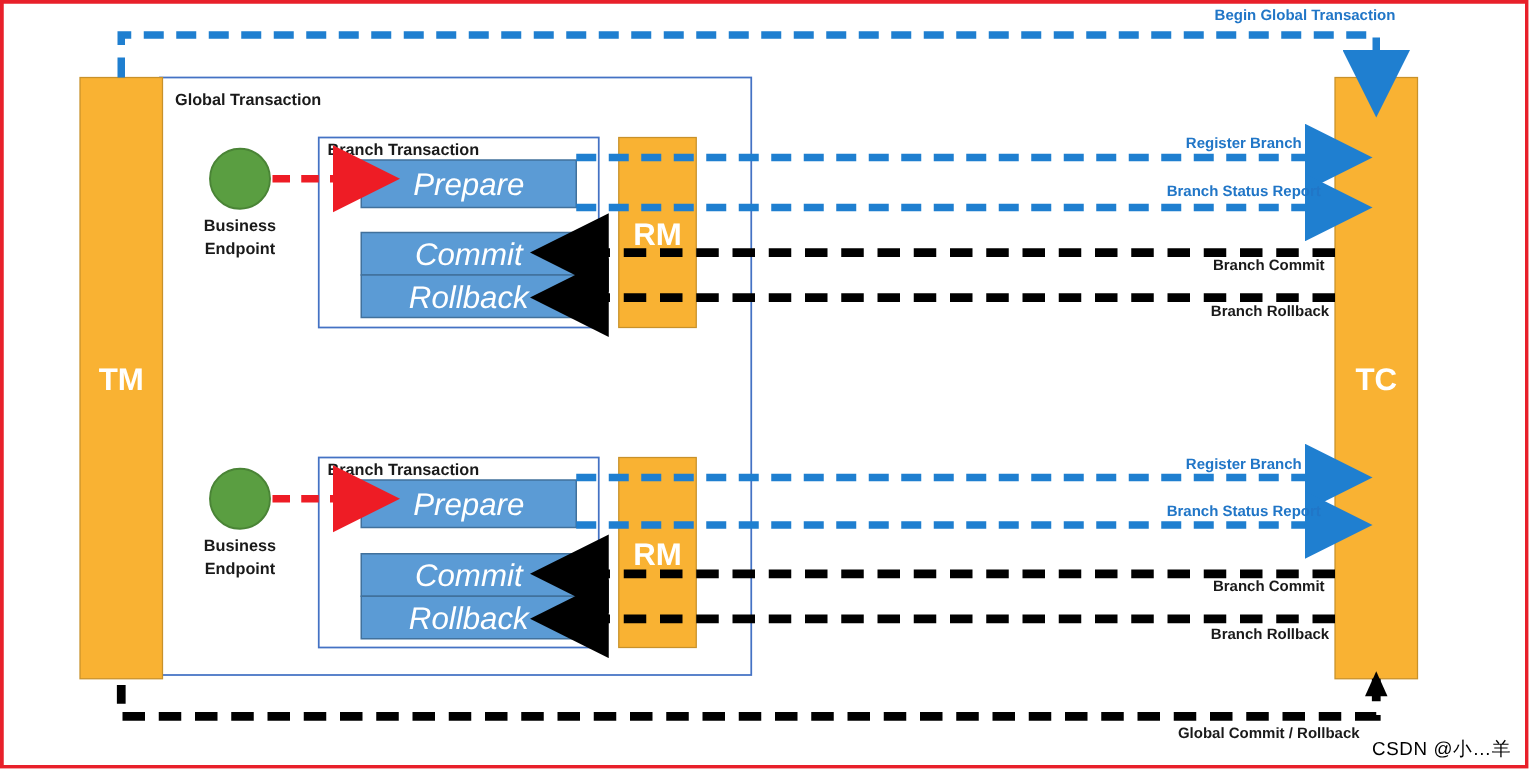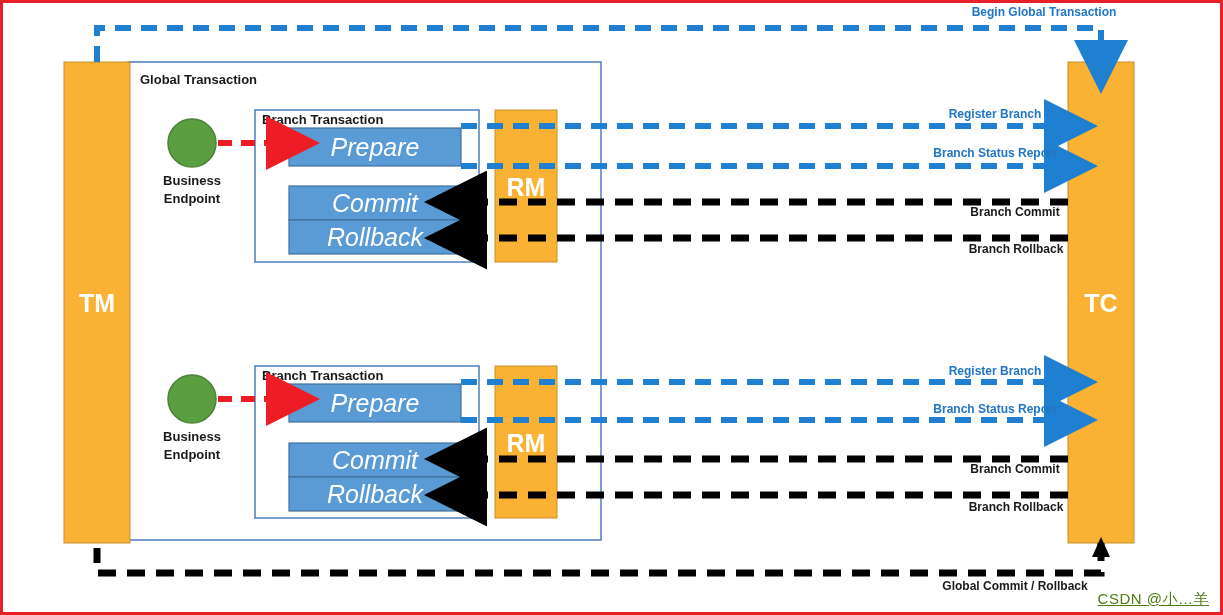--- a/index.html
+++ b/index.html
@@ -65,26 +65,25 @@
   .flow-label-black {
     font-family: "Liberation Sans", sans-serif;
     font-weight: bold;
     fill: #1a1a1a;
     font-size: 12px;
   }
   .watermark {
     position: absolute;
     right: 14px;
     bottom: 6px;
-    color: #4d7c0f;
+    color: #000000;
     font-size: 15px;
     font-family: "Liberation Sans", sans-serif;
     letter-spacing: 0.5px;
     white-space: nowrap;
-    text-decoration: underline;
   }
 </style>
 </head>
 <body>
 
 <div id="canvas">
 
   <svg id="diagram" viewBox="0 0 1223 615">
     <defs>
       <marker id="arrow-blue" markerWidth="9" markerHeight="9" refX="2" refY="4.5" orient="auto" markerUnits="strokeWidth">

